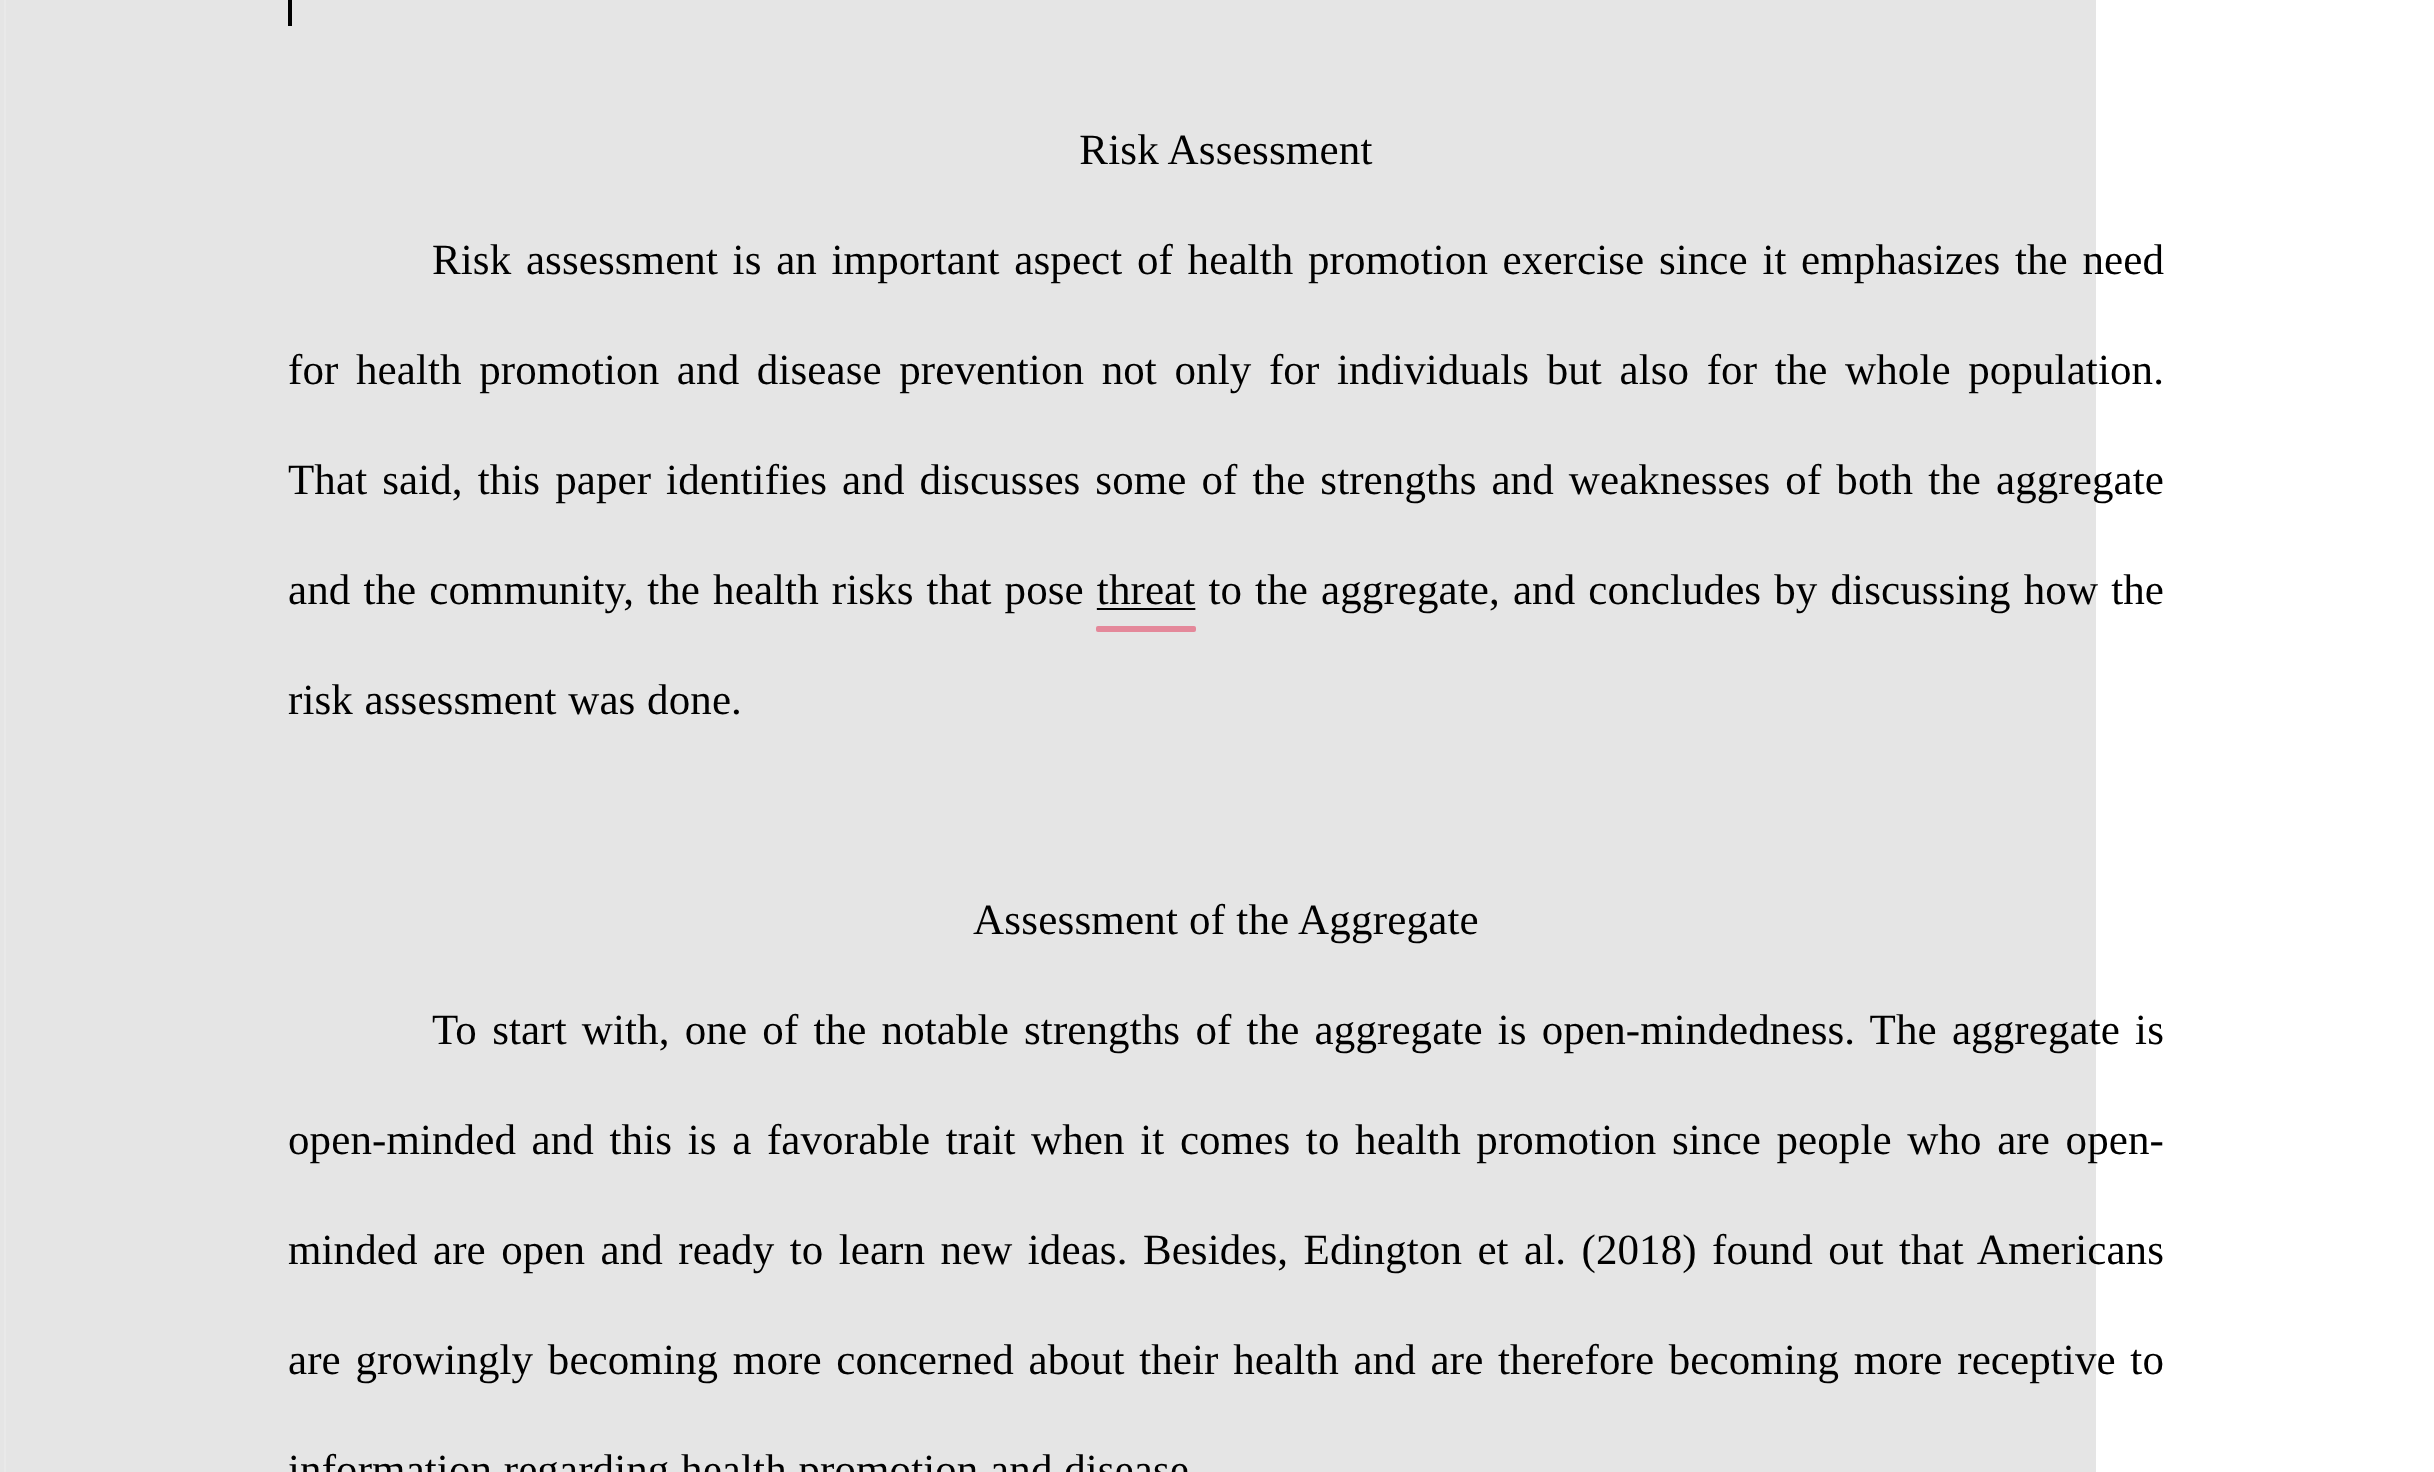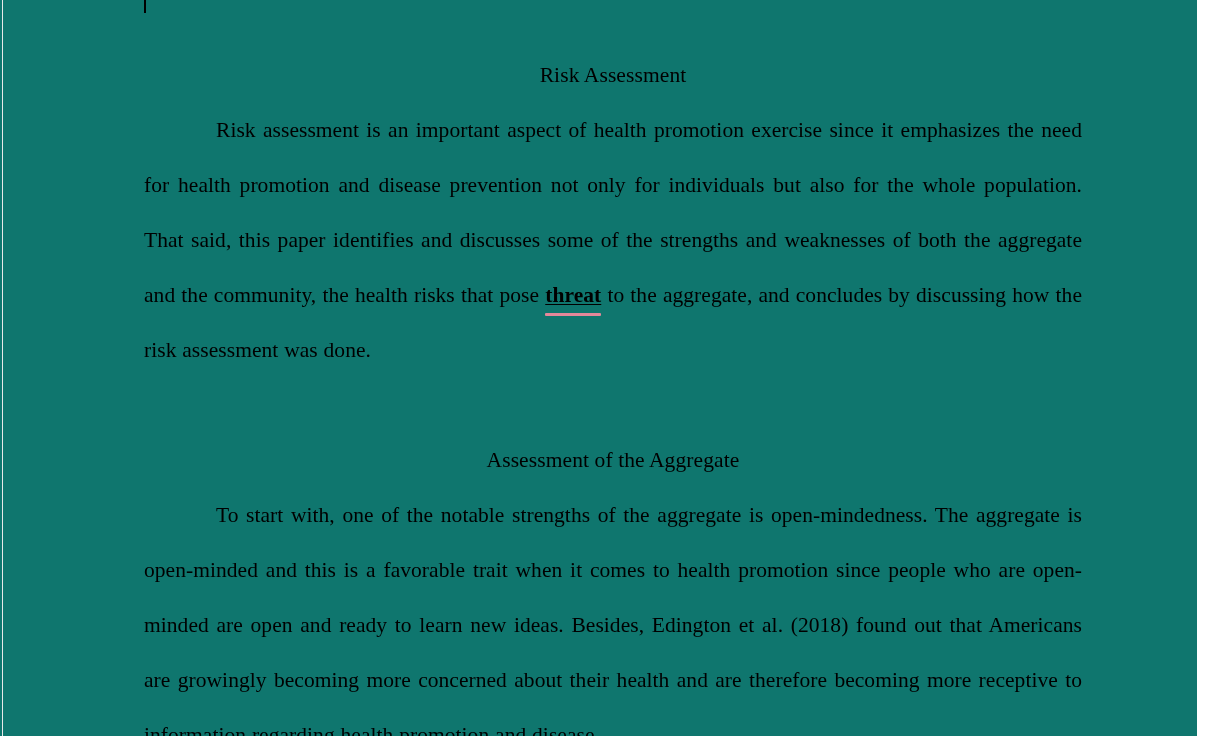--- a/index.html
+++ b/index.html
@@ -12,23 +12,23 @@
     width: 1217px;
     height: 736px;
     overflow: hidden;
     font-family: "Liberation Serif", "DejaVu Serif", serif;
     color: #000000;
   }
 
   
   .page-canvas {
     position: relative;
-    width: 1197px;
+    width: 1048px;
     height: 736px;
-    background: #0f766e;
+    background: #e5e5e5;
     box-sizing: border-box;
   }
 
   
   .page-left-edge {
     position: absolute;
     left: 2px;
     top: 0;
     width: 1px;
     height: 736px;
@@ -85,21 +85,20 @@
     height: 48px;
   }
 
   
   .grammar-flag {
     position: relative;
     text-decoration: underline;
     text-decoration-color: #000000;
     text-decoration-thickness: 1px;
     text-underline-offset: 2px;
-    font-weight: bold;
   }
   .grammar-flag::after {
     content: "";
     position: absolute;
     left: 0;
     right: 0;
     bottom: -9px;
     height: 3px;
     background: #e4889a;
     border-radius: 1px;

